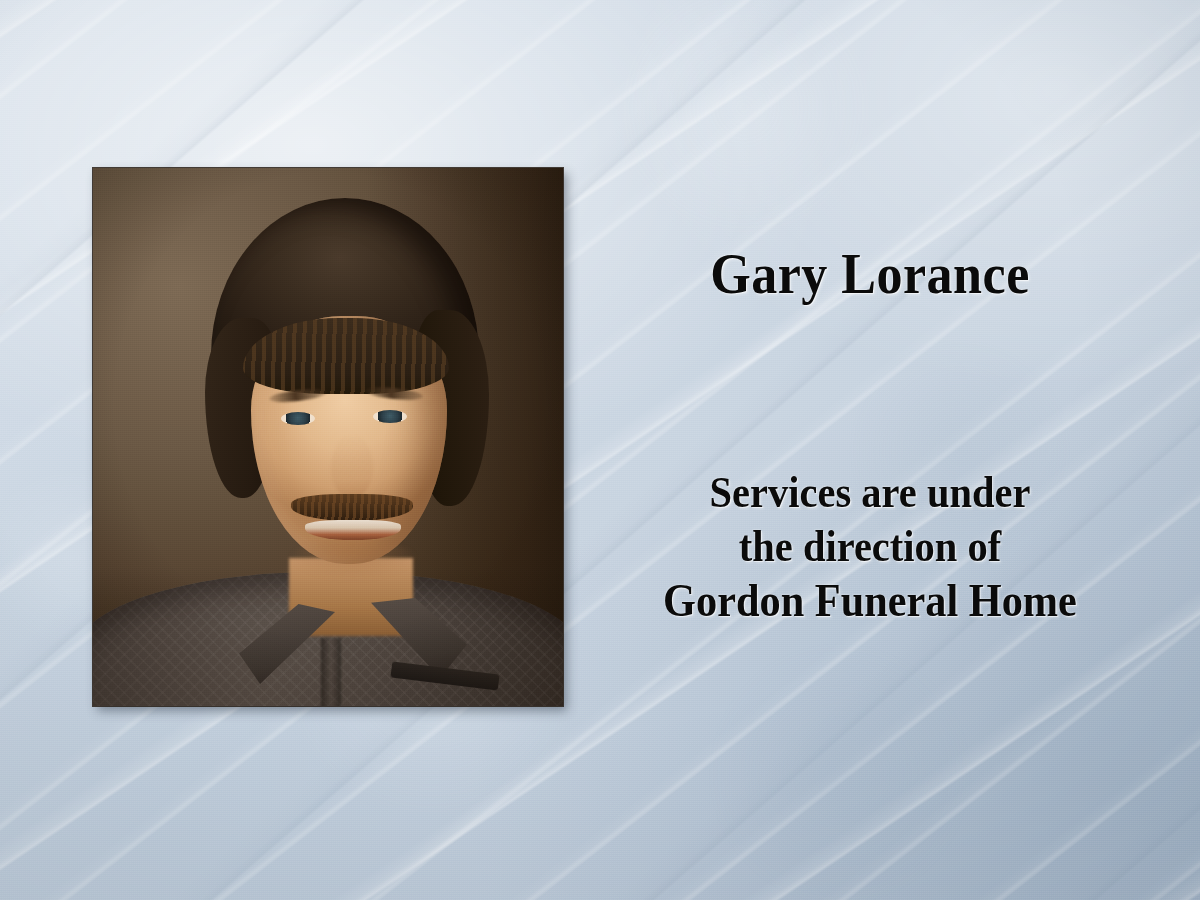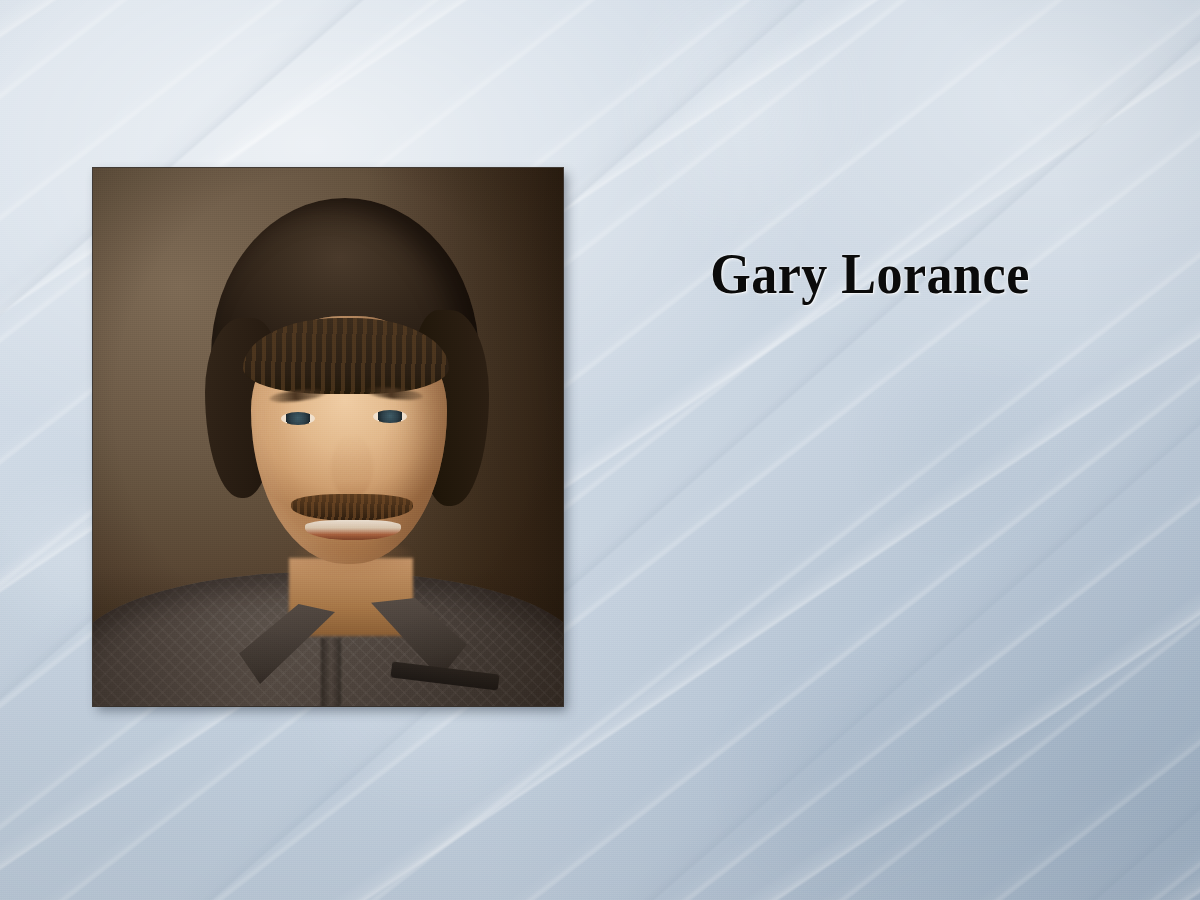--- a/index.html
+++ b/index.html
@@ -430,15 +430,20 @@
       <div class="chin-shadow"></div>
 
       <div class="photo-soften"></div>
       <div class="photo-grain"></div>
     </div>
   </div>
 
   <div id="text-block">
     <div class="deceased-name">Gary Lorance</div>
 
+    <div class="service-lines">
+      <span class="service-line line-1">Services are under</span>
+      <span class="service-line line-2">the direction of</span>
+      <span class="service-line line-3">Gordon Funeral Home</span>
+    </div>
   </div>
 
 </div>
 
 </body></html>

